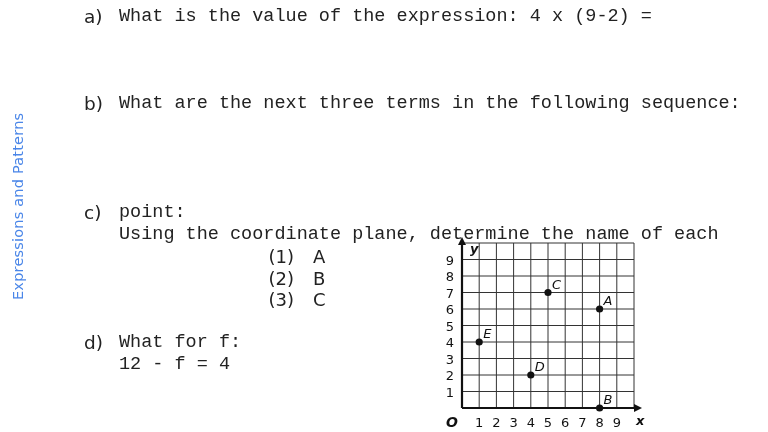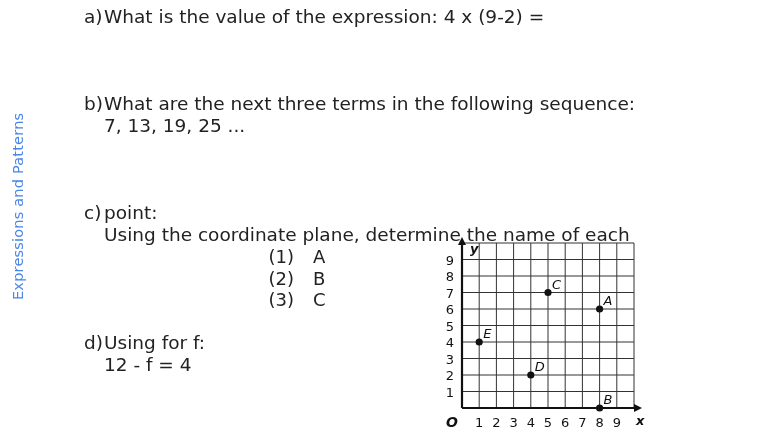--- a/index.html
+++ b/index.html
@@ -8,21 +8,21 @@
     background: #ffffff; color: #222222;
     font-family: "DejaVu Sans", sans-serif;
   }
   .side-title {
     position: absolute; left: 10px; top: 300px;
     transform-origin: 0 0; transform: rotate(-90deg);
     color: #4a86e8; font-size: 14.5px; letter-spacing: 0.2px; white-space: nowrap;
   }
   .q { position: absolute; font-size: 18.5px; line-height: 22px; white-space: nowrap; }
   .q .lbl { position: absolute; left: 0; top: 0; }
-  .q .txt { position: absolute; left: 20px; top: 0; }
+  .q .txt { position: absolute; left: 35px; top: 0; font-family: Liberation Mono, monospace; }
   #qa { left: 84px; top: 6px; }
   #qb { left: 84px; top: 93px; }
   #qc { left: 84px; top: 202px; }
   #qd { left: 84px; top: 332px; }
   .opts { position: absolute; left: 262px; top: 246px; font-size: 18px; line-height: 21.5px; }
   .opt { display: flex; }
   .opt .n { width: 32px; text-align: right; }
   .opt .l { margin-left: 19px; }
   .plane { position: absolute; left: 440px; top: 235px; }
 </style>
@@ -35,21 +35,20 @@
   <span class="lbl">a)</span>
   <div class="txt">
     <div>What is the value of the expression: 4 x (9-2) =</div>
   </div>
 </div>
 
 <div class="q" id="qb">
   <span class="lbl">b)</span>
   <div class="txt">
     <div>What are the next three terms in the following sequence:</div>
-    <div>7, 13, 19, 25 ...</div>
   </div>
 </div>
 
 <div class="q" id="qc">
   <span class="lbl">c)</span>
   <div class="txt">
     <div>point:</div>
     <div>Using the coordinate plane, determine the name of each</div>
   </div>
 </div>
@@ -65,21 +64,21 @@
   </div>
   <div class="opt">
     <span class="n">(3)</span>
     <span class="l">C</span>
   </div>
 </div>
 
 <div class="q" id="qd">
   <span class="lbl">d)</span>
   <div class="txt">
-    <div>Using for f:</div>
+    <div>What for f:</div>
     <div>12 - f = 4</div>
   </div>
 </div>
 
 <svg class="plane" width="210" height="197" viewBox="0 0 210 197">
   <g id="grid" stroke="#333" stroke-width="1" fill="none">
       <line x1="22" y1="173" x2="22" y2="8"></line>
       <line x1="22" y1="173" x2="194" y2="173"></line>
       <line x1="39.2" y1="173" x2="39.2" y2="8"></line>
       <line x1="22" y1="156.5" x2="194" y2="156.5"></line>

